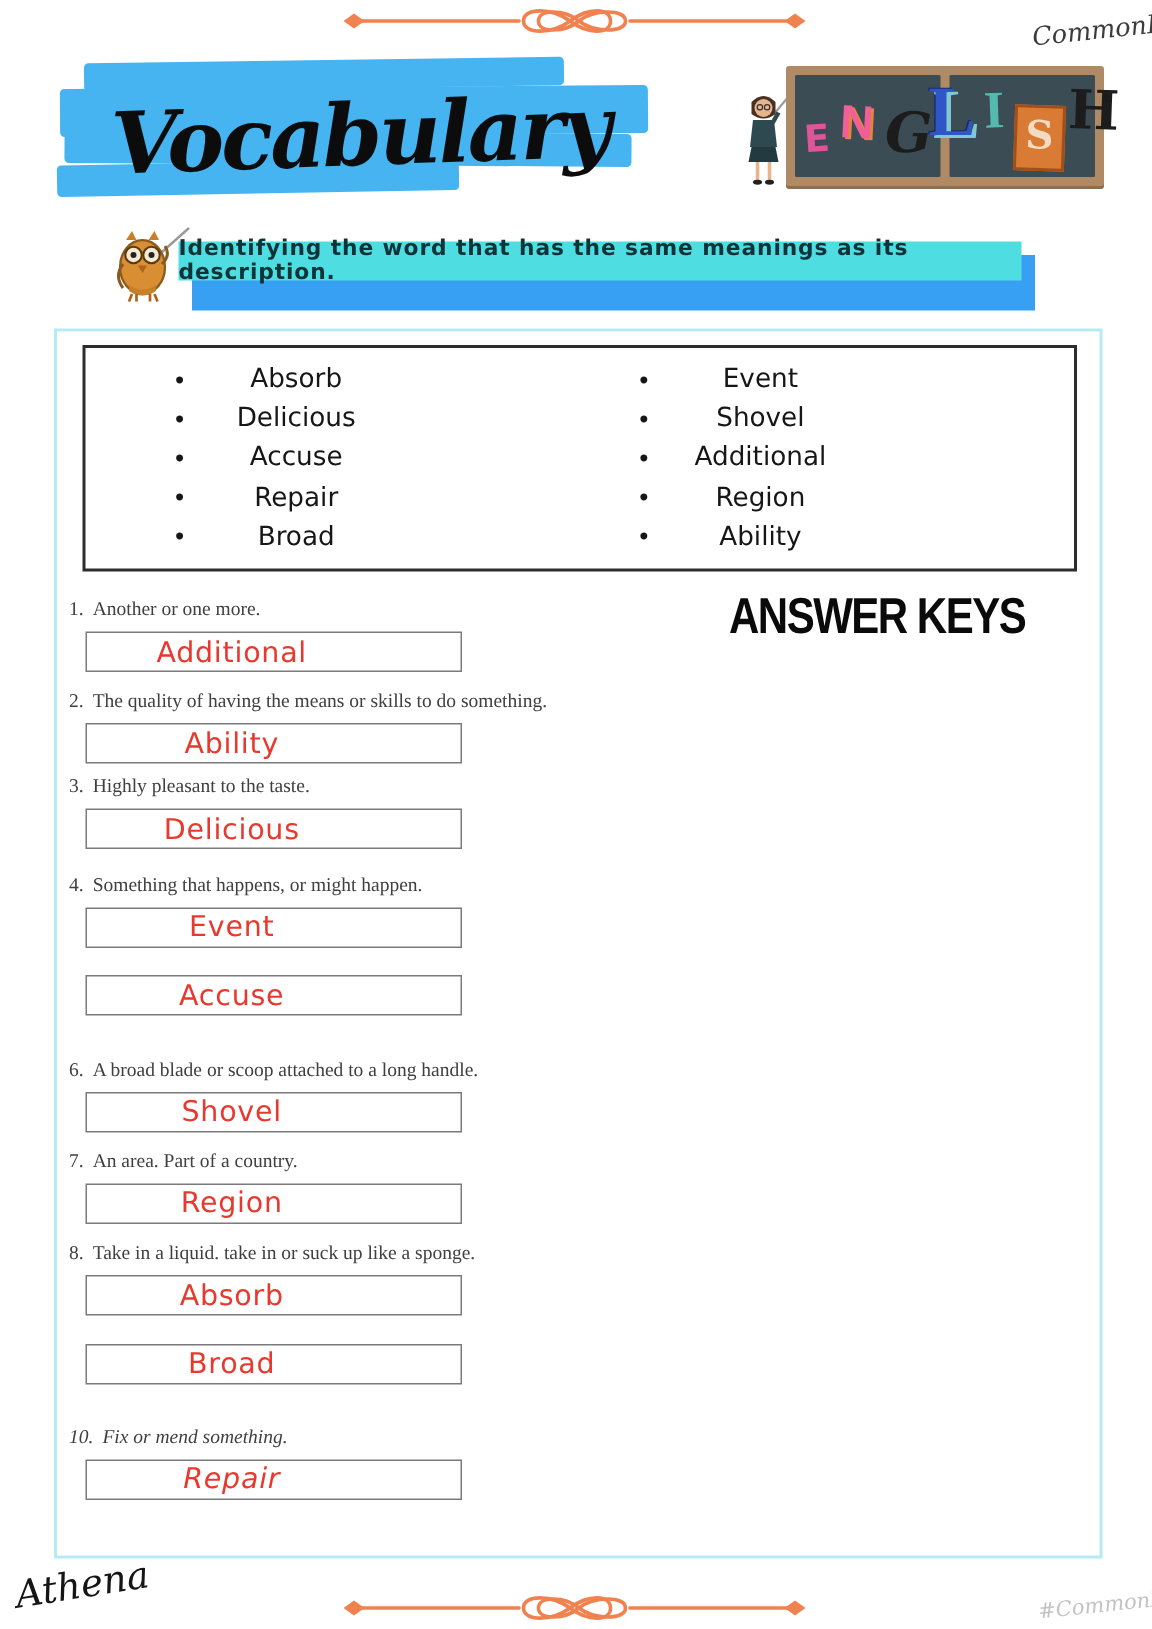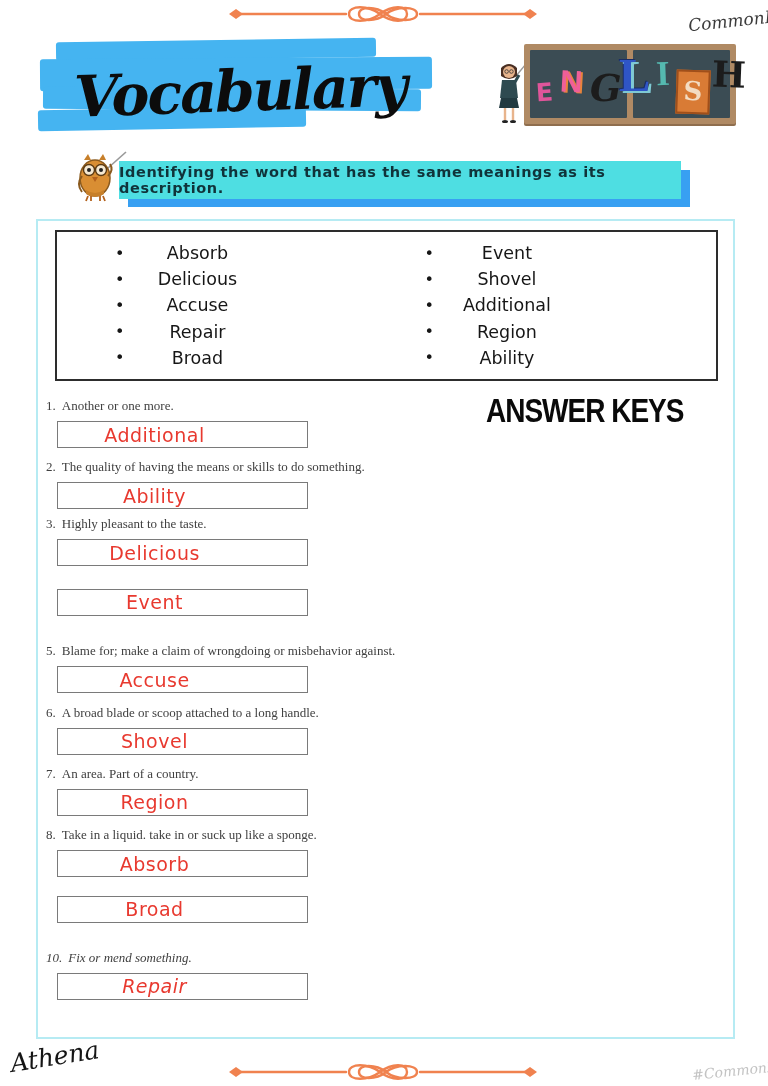--- a/index.html
+++ b/index.html
@@ -43,21 +43,21 @@
        text-shadow:3px 2px 0 #7fc9d4,-1px -1px 0 #1a2e66;}
   .cl4{left:132px;top:12px;font-size:35px;color:#55b9b0;font-family:"Liberation Serif",serif;transform:rotate(-2deg);}
   .cl5{left:152px;top:26px;width:30px;height:40px;background:#d97b35;border:2px solid #a04f1a;
        color:#f3dcc2;font-family:"DejaVu Serif",serif;font-size:26px;text-align:center;line-height:38px;transform:rotate(2deg);}
   .cl6{left:188px;top:12px;font-size:36px;color:#1c1c1c;font-family:"DejaVu Serif",serif;transform:rotate(2deg);}
   .teacher{position:absolute;left:492px;top:60px;width:34px;height:64px;}
 
   
   .owl{position:absolute;left:74px;top:150px;width:56px;height:52px;overflow:visible;}
   .banner-shadow{position:absolute;left:128px;top:170px;width:562px;height:37px;background:#38a0f2;}
-  .banner{position:absolute;left:119px;top:161px;width:562px;height:38px;background:#4edee2;
+  .banner{position:absolute;left:119px;top:161px;width:562px;height:26px;background:#4edee2;
           display:flex;align-items:center;justify-content:center;}
   .banner-text{font-size:14.5px;letter-spacing:.6px;color:#10333a;font-weight:bold;
                font-family:"DejaVu Sans",sans-serif;}
 
   
   .main-box{position:absolute;left:36px;top:219px;width:695px;height:816px;
             border:2px solid #b6ebf3;background:#ffffff;}
 
   
   .word-bank{position:absolute;left:55px;top:230px;width:663px;height:151px;
@@ -224,26 +224,26 @@
           <span class="answer-text">Ability</span>
         </div>
       </div>
       <div class="question" style="top: 120px;">
         <div class="q-line"><span class="q-num">3.</span><span>Highly pleasant to the taste.</span></div>
         <div class="answer-box">
           <span class="answer-text">Delicious</span>
         </div>
       </div>
       <div class="question" style="top: 185.99px;">
+        <div class="q-line"><span class="q-num">4.</span><span>Something that happens, or might happen.</span></div>
         <div class="answer-box">
           <span class="answer-text">Event</span>
         </div>
       </div>
       <div class="question" style="top: 247.32px;">
-        <div class="q-line"><span class="q-num">5.</span><span>Blame for; make a claim of wrongdoing or misbehavior against.</span></div>
         <div class="answer-box">
           <span class="answer-text">Accuse</span>
         </div>
       </div>
       <div class="question" style="top: 308.65px;">
         <div class="q-line"><span class="q-num">6.</span><span>A broad blade or scoop attached to a long handle.</span></div>
         <div class="answer-box">
           <span class="answer-text">Shovel</span>
         </div>
       </div>

